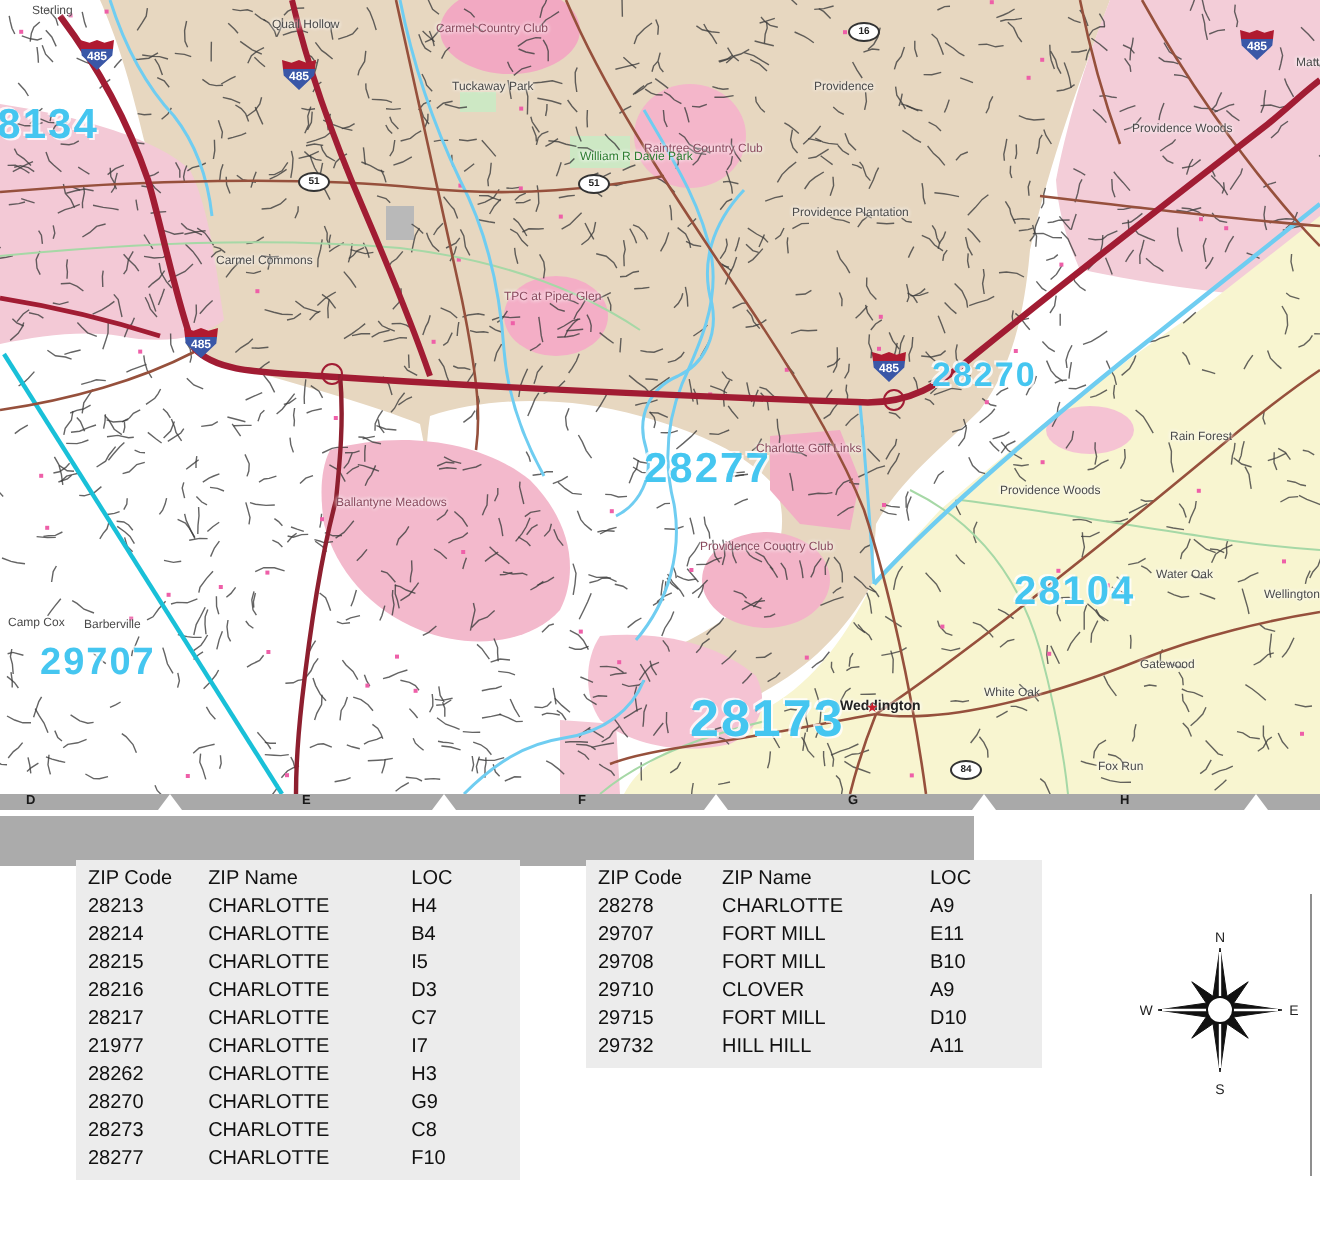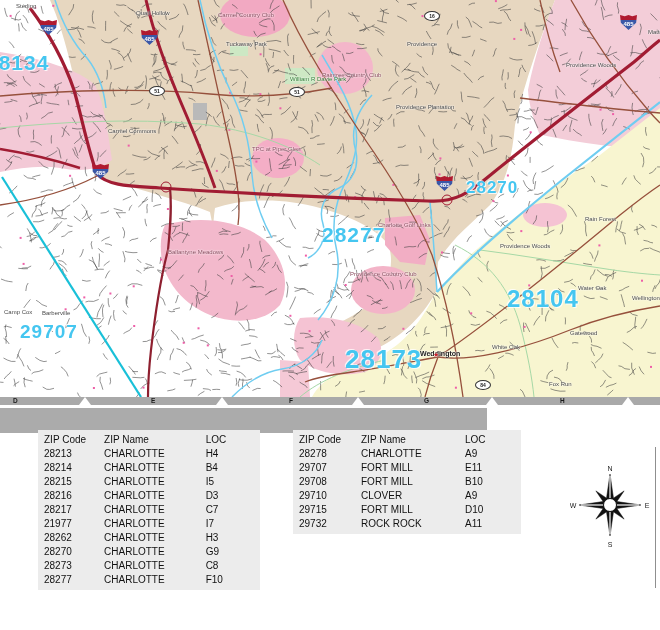--- a/index.html
+++ b/index.html
@@ -1320,21 +1320,21 @@
         <path d="M 0,149 C 25,153 55,160 80,168" stroke-width="2.4"></path>
         <circle cx="166" cy="187" r="5" stroke-width="1" fill="none"></circle>
         <circle cx="447" cy="200" r="5" stroke-width="1" fill="none"></circle>
       </g>
     </svg>
 
     <div id="map-labels">
         <div class="zip-label" style="left: -14px; top: 51px; font-size: 21px;">28134</div>
         <div class="zip-label" style="left: 466px; top: 178px; font-size: 17px;">28270</div>
         <div class="zip-label" style="left: 322px; top: 223px; font-size: 21px;">28277</div>
-        <div class="zip-label" style="left: 507px; top: 285px; font-size: 24px;">28104</div>
+        <div class="zip-label" style="left: 507px; top: 285px; font-size: 20px;">28104</div>
         <div class="zip-label" style="left: 345px; top: 344px; font-size: 26px;">28173</div>
         <div class="zip-label" style="left: 20px; top: 321px; font-size: 19px;">29707</div>
         <div class="place-label" style="left: 16px; top: 3px;">Sterling</div>
         <div class="place-label" style="left: 136px; top: 10px;">Quail Hollow</div>
         <div class="place-label" style="left: 226px; top: 41px;">Tuckaway Park</div>
         <div class="place-label" style="left: 218px; top: 12px; color: rgb(138, 74, 94);">Carmel Country Club</div>
         <div class="place-label" style="left: 322px; top: 72px; color: rgb(138, 74, 94);">Raintree Country Club</div>
         <div class="place-label" style="left: 290px; top: 76px; color: rgb(46, 125, 50);">William R Davie Park</div>
         <div class="place-label" style="left: 108px; top: 128px;">Carmel Commons</div>
         <div class="place-label" style="left: 407px; top: 41px;">Providence</div>
@@ -1477,21 +1477,21 @@
             <td>CLOVER</td>
             <td>A9</td>
           </tr>
           <tr>
             <td>29715</td>
             <td>FORT MILL</td>
             <td>D10</td>
           </tr>
           <tr>
             <td>29732</td>
-            <td>ROCK ROCK</td>
+            <td>HILL HILL</td>
             <td>A11</td>
           </tr>
         </tbody>
     </table>
   </div>
 
   <svg id="compass" width="84" height="90" viewBox="0 0 84 90">
     <polygon points="54.1,28.9 44.5,43 54.1,57.1 40,47.5 25.9,57.1 35.5,43 25.9,28.9 40,38.5" fill="#111" stroke="#111" stroke-width="0.5"></polygon>
     <polygon points="40,12 43.9,39.1 71,43 43.9,46.9 40,74 36.1,46.9 9,43 36.1,39.1" fill="#111" stroke="#111" stroke-width="0.5"></polygon>
     <g stroke="#fff" stroke-width="1.2">

